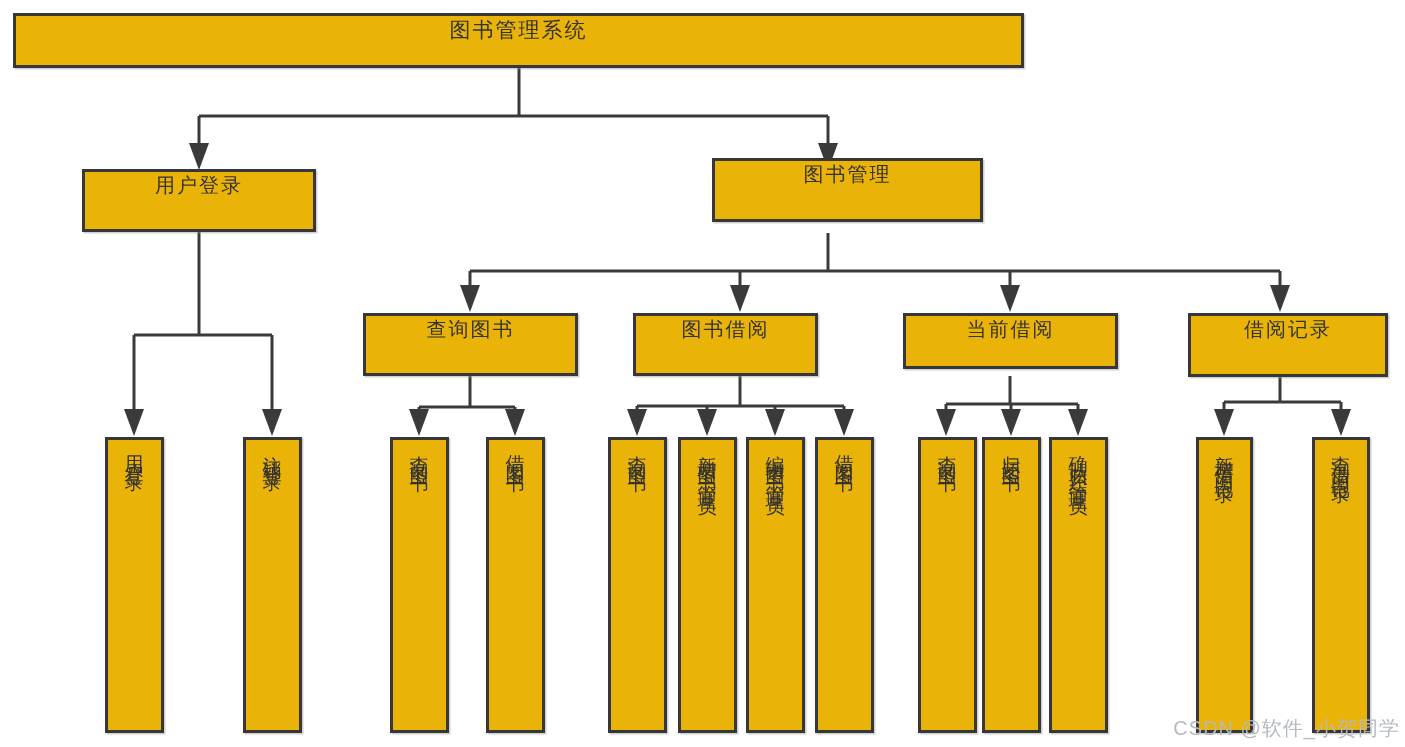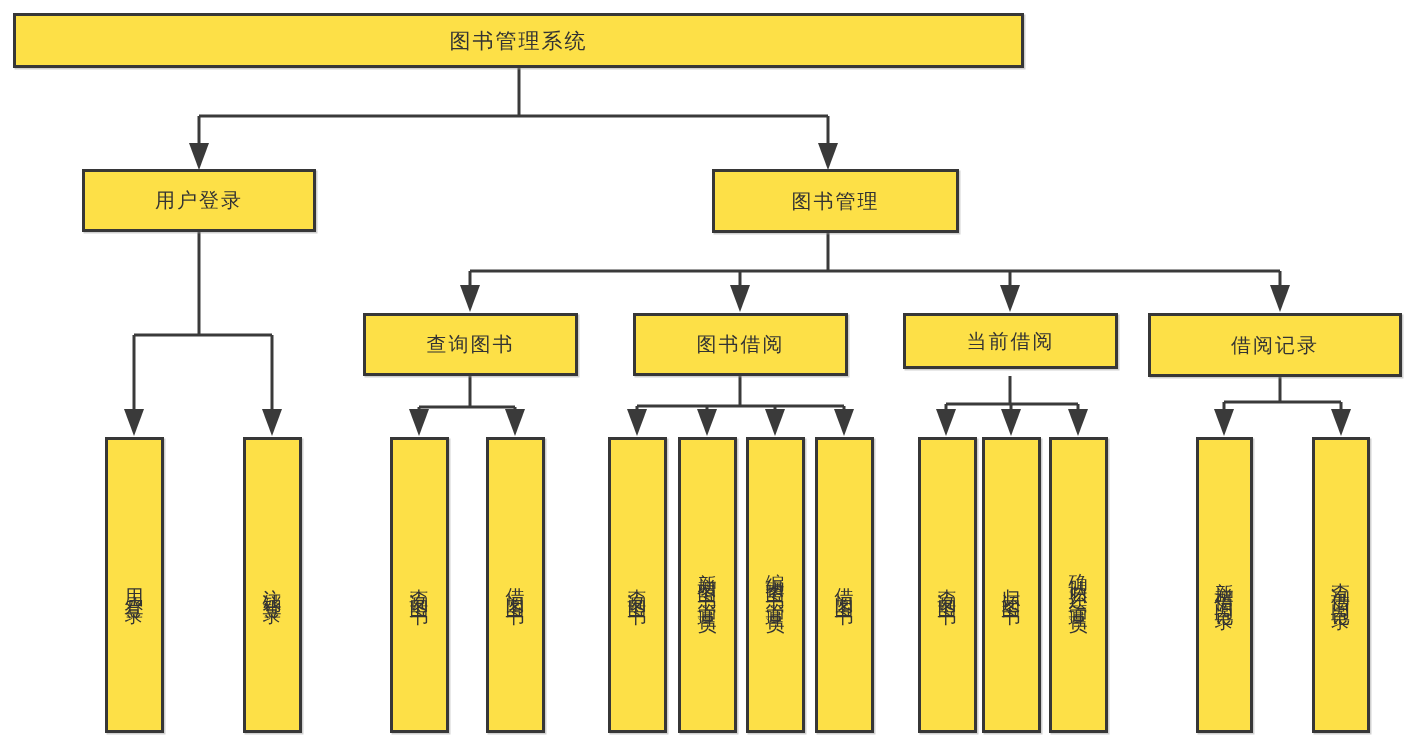--- a/index.html
+++ b/index.html
@@ -11,23 +11,23 @@
   }
   html,body{margin:0;padding:0;background:var(--bg);}
   body{width:1405px;height:747px;overflow:hidden;
        font-family:"Liberation Sans","DejaVu Sans",sans-serif;}
   .stage{position:relative;width:1405px;height:747px;background:var(--bg);}
   #wires{position:absolute;left:0;top:0;width:1405px;height:747px;z-index:1;}
   #wires path{stroke:var(--line);stroke-width:3;fill:none;}
   #wires polygon{fill:var(--line);stroke:none;}
   .node{
     position:absolute;z-index:2;
-    background:#fde047;border:3px solid var(--border);
+    background:#eab308;border:3px solid var(--border);
     box-shadow:1.5px 1.5px 0 rgba(150,150,150,0.45);
-    display:flex;align-items:center;justify-content:center;
+    display:flex;align-items:flex-start;justify-content:center;
     box-sizing:border-box;color:var(--text);
   }
   .node.h span{font-size:20px;letter-spacing:2px;white-space:nowrap;}
   .node.root span{font-size:21px;letter-spacing:2px;}
   .node.v{top:437px;width:59px;height:296px;}
   .node.v span{
     writing-mode:vertical-rl;text-orientation:mixed;
     font-size:19px;letter-spacing:6px;line-height:1;
   }
   .watermark{
@@ -95,34 +95,34 @@
       <polygon points="1331,409 1351,409 1341,436"></polygon>
     </svg>
 
   <div class="node h root" style="left:13px;top:13px;width:1011px;height:55px">
     <span>图书管理系统</span>
   </div>
 
   <div class="node h" style="left:82px;top:169px;width:234px;height:63px">
     <span>用户登录</span>
   </div>
-  <div class="node h" style="left:712px;top:169px;width:247px;height:64px">
+  <div class="node h" style="left:712px;top:158px;width:271px;height:64px">
     <span>图书管理</span>
   </div>
 
   <div class="node h" style="left:363px;top:313px;width:215px;height:63px">
     <span>查询图书</span>
   </div>
-  <div class="node h" style="left:633px;top:313px;width:215px;height:63px">
+  <div class="node h" style="left:633px;top:313px;width:185px;height:63px">
     <span>图书借阅</span>
   </div>
   <div class="node h" style="left:903px;top:313px;width:215px;height:56px">
     <span>当前借阅</span>
   </div>
-  <div class="node h" style="left:1148px;top:313px;width:254px;height:64px">
+  <div class="node h" style="left:1188px;top:313px;width:200px;height:64px">
     <span>借阅记录</span>
   </div>
 
   <div class="node v" style="left:105px">
     <span>用户登录</span>
   </div>
   <div class="node v" style="left:243px">
     <span>注销登录</span>
   </div>
 
@@ -156,13 +156,14 @@
     <span>确认归还（管理员）</span>
   </div>
 
   <div class="node v" style="left:1196px;width:57px">
     <span>新增借阅记录</span>
   </div>
   <div class="node v" style="left:1312px;width:58px">
     <span>查询借阅记录</span>
   </div>
 
+  <div class="watermark">CSDN @软件_小贺同学</div>
 </div>
 
 </body></html>

